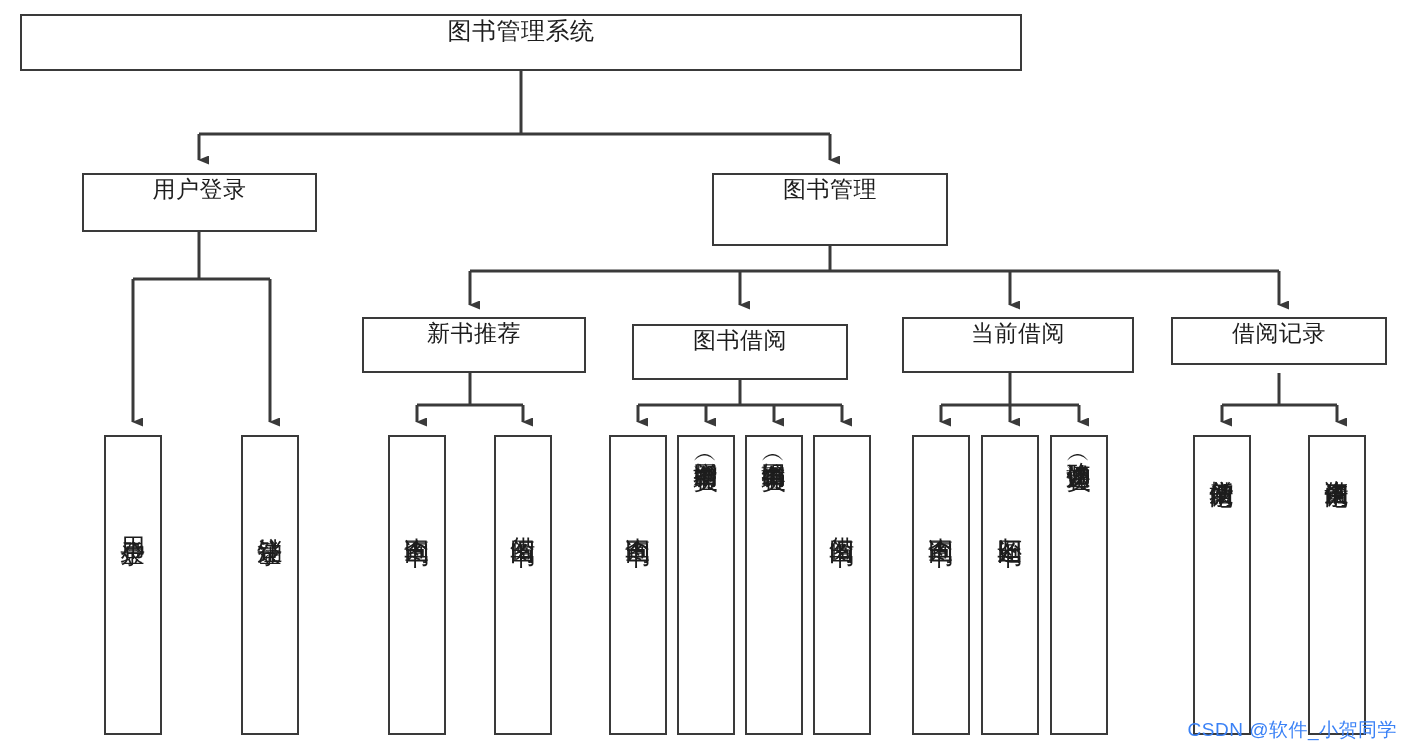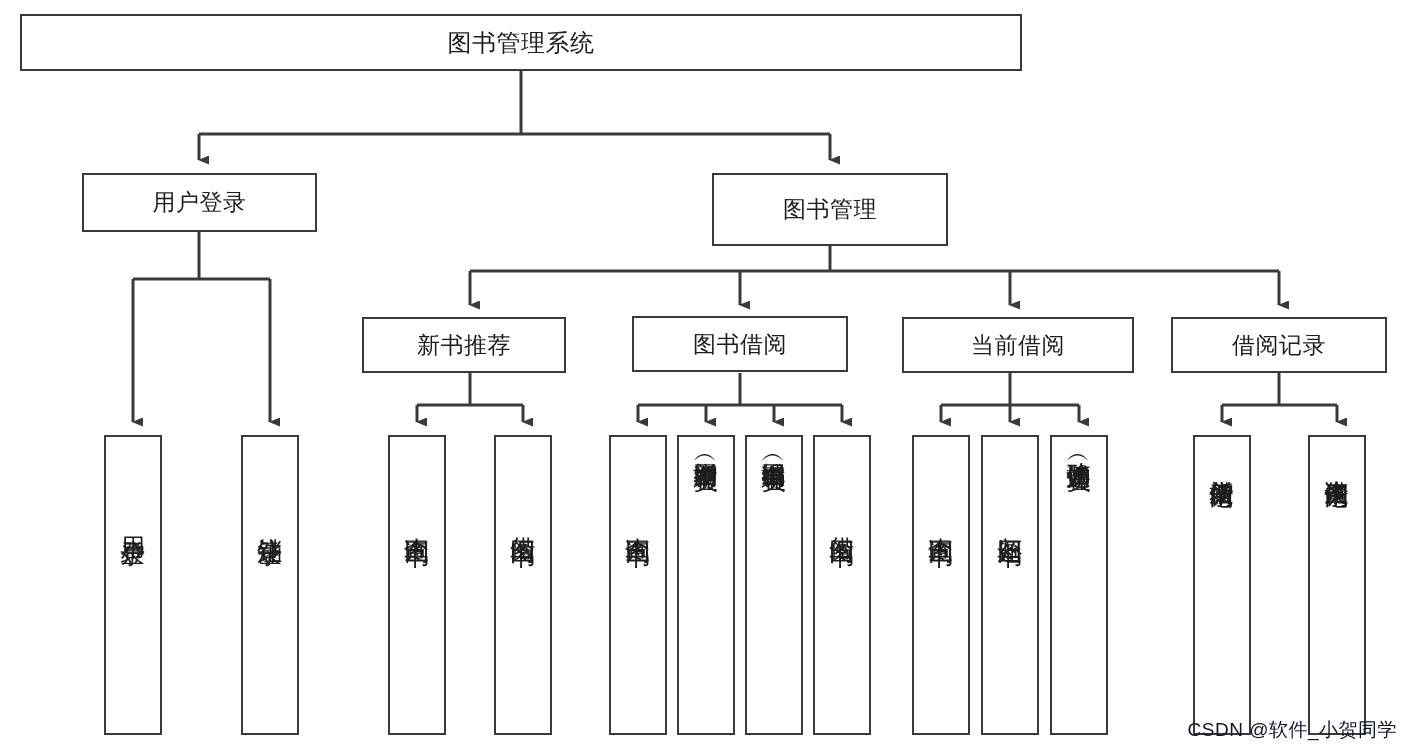--- a/index.html
+++ b/index.html
@@ -24,21 +24,21 @@
     width: 1405px;
     height: 747px;
     pointer-events: none;
   }
   .node {
     position: absolute;
     box-sizing: border-box;
     background: #ffffff;
     border: 2.5px solid #3a3a3a;
     display: flex;
-    align-items: center;
+    align-items: flex-start;
     justify-content: center;
     color: #1d1d1d;
   }
   .node .label {
     display: block;
     text-align: center;
     line-height: 1.22;
     letter-spacing: 0.5px;
   }
   .node.horiz .label {
@@ -62,21 +62,21 @@
   }
   .node.vert.tall .label {
     font-size: 24px;
     letter-spacing: 1px;
   }
   .watermark {
     position: absolute;
     right: 8px;
     bottom: 4px;
     font-size: 19px;
-    color: #0f172a;
+    color: #3b82f6;
     letter-spacing: 0.5px;
     white-space: nowrap;
   }
 </style>
 </head>
 <body>
 
 <div id="canvas">
 
   <svg class="wires" viewBox="0 0 1405 747">
@@ -133,30 +133,30 @@
     <span class="label">图书管理系统</span>
   </div>
 
   <div class="node horiz" style="left:82px; top:173px; width:235px; height:59px;">
     <span class="label">用户登录</span>
   </div>
   <div class="node horiz" style="left:712px; top:173px; width:236px; height:73px;">
     <span class="label">图书管理</span>
   </div>
 
-  <div class="node horiz" style="left:362px; top:317px; width:204px; height:56px;">
+  <div class="node horiz" style="left:362px; top:317px; width:224px; height:56px;">
     <span class="label">新书推荐</span>
   </div>
-  <div class="node horiz" style="left:632px; top:316px; width:216px; height:56px;">
+  <div class="node horiz" style="left:632px; top:324px; width:216px; height:56px;">
     <span class="label">图书借阅</span>
   </div>
   <div class="node horiz" style="left:902px; top:317px; width:232px; height:56px;">
     <span class="label">当前借阅</span>
   </div>
-  <div class="node horiz" style="left:1171px; top:317px; width:216px; height:56px;">
+  <div class="node horiz" style="left:1171px; top:317px; width:216px; height:48px;">
     <span class="label">借阅记录</span>
   </div>
 
   <div class="node vert" style="left:104px; top:435px; width:58px; height:300px; padding-top:80px;">
     <span class="label">用户登录</span>
   </div>
   <div class="node vert" style="left:241px; top:435px; width:58px; height:300px; padding-top:80px;">
     <span class="label">注销登录</span>
   </div>
 

